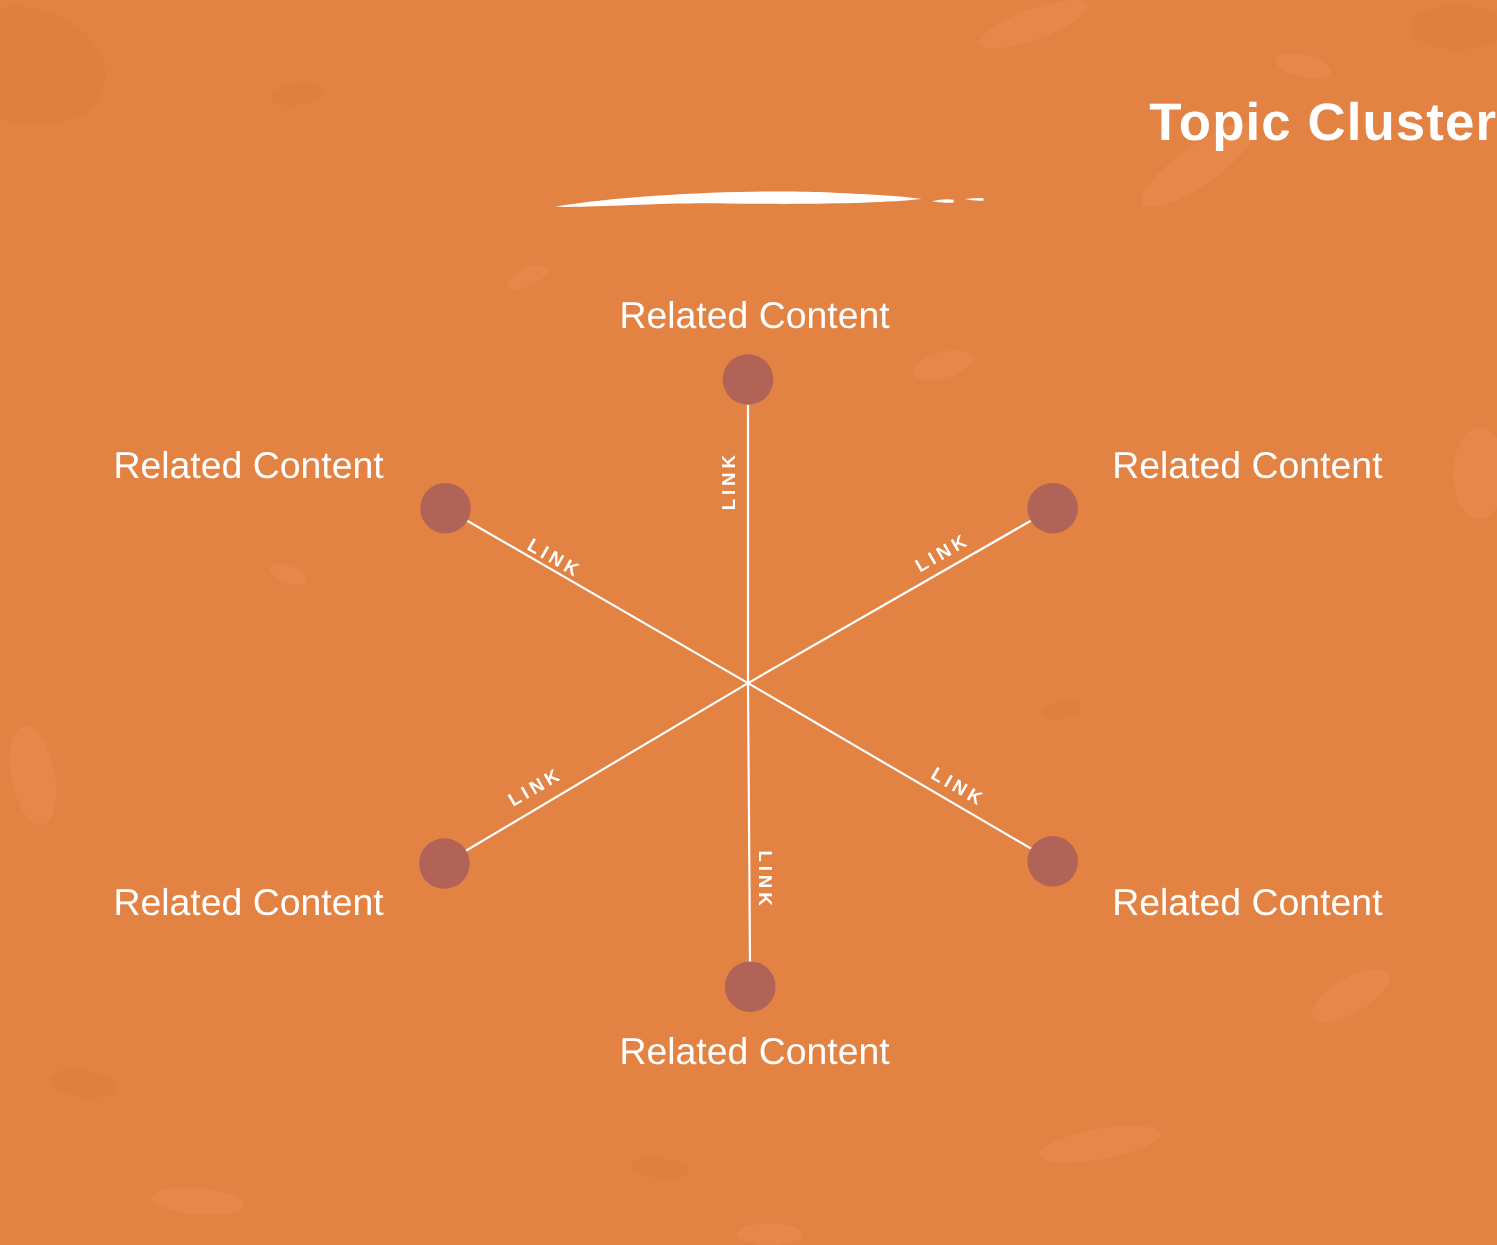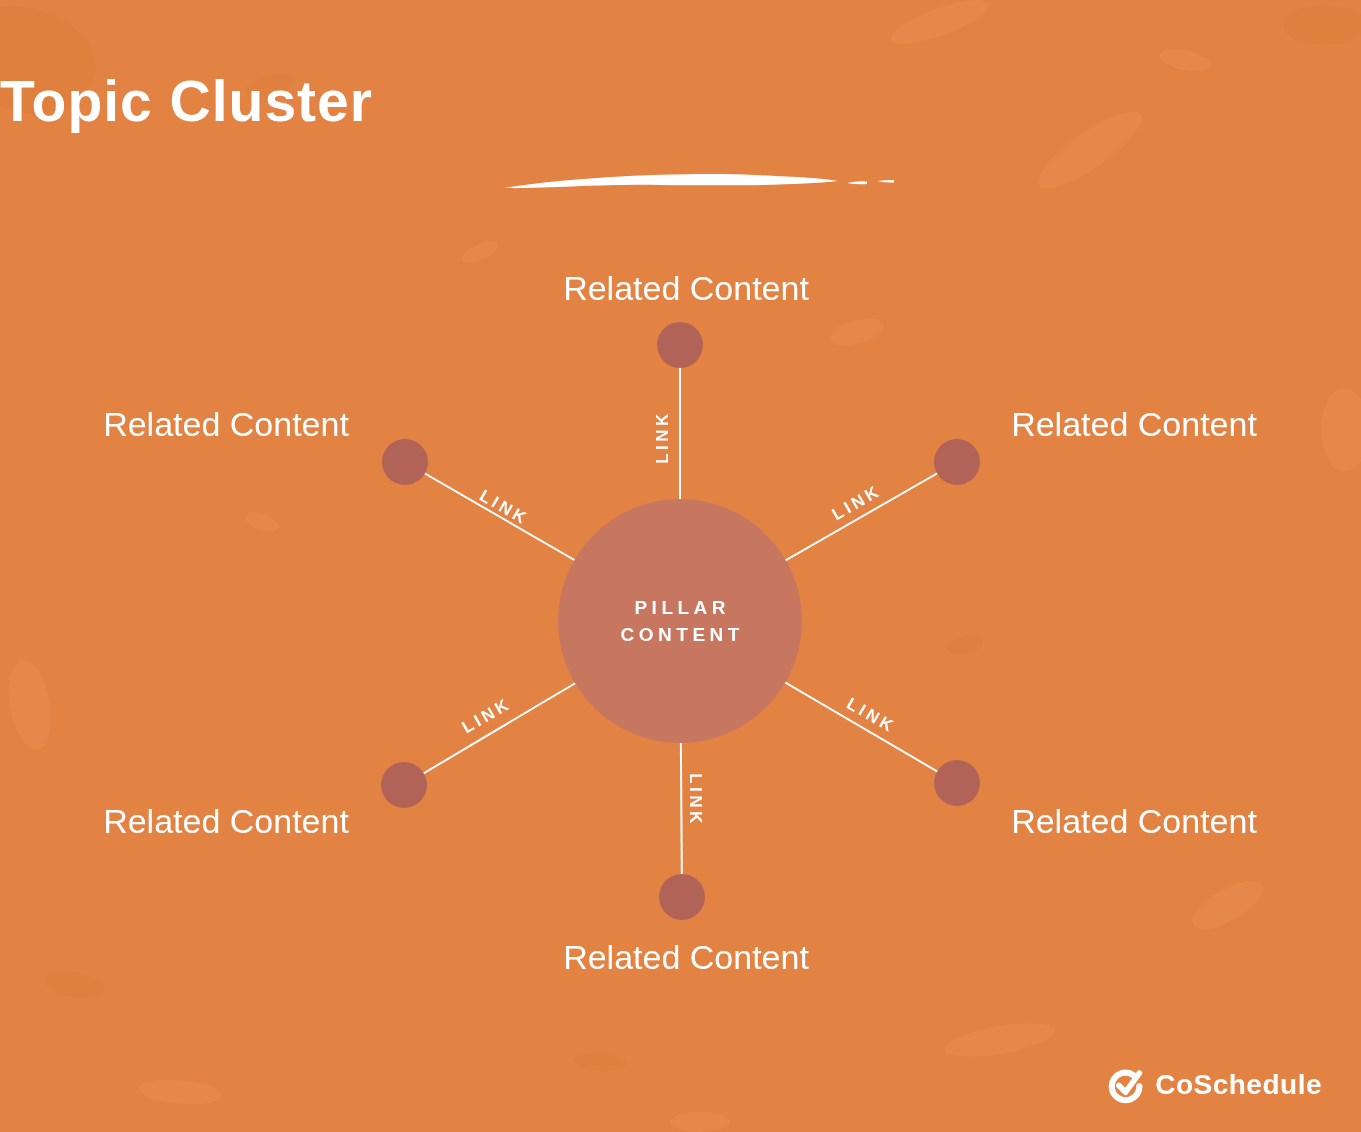--- a/index.html
+++ b/index.html
@@ -7,23 +7,23 @@
     position:relative;
     width:1361px; height:1132px;
     background:#E28243;
     overflow:hidden;
     font-family:"Liberation Sans", sans-serif;
   }
   .texture { position:absolute; left:0; top:0; z-index:0; }
   .lines   { position:absolute; left:0; top:0; z-index:1; }
 
   .title {
-    position:absolute; top:68px; left:0; width:100%;
-    text-align:left;
-    color:#FFFFFF; font-size:57px; font-weight:700; letter-spacing:1px;
+    position:absolute; top:84px; left:0; width:100%;
+    text-align:right;
+    color:#FFFFFF; font-size:48px; font-weight:700; letter-spacing:1px;
     z-index:3; margin:0;
   }
   .underline { position:absolute; left:495px; top:168px; z-index:3; }
 
   .pillar {
     position:absolute; left:680px; top:621px;
     width:244px; height:244px; border-radius:50%;
     background:#C77660;
     transform:translate(-50%,-50%);
     display:flex; align-items:center; justify-content:center;
@@ -126,26 +126,20 @@
 
   <h1 class="title">Topic Cluster</h1>
   <svg class="underline" width="420" height="34" viewBox="0 0 420 34" aria-hidden="true">
     <g fill="#FFFFFF">
       <path d="M9,20 C80,8 200,4 260,7 C300,9 325,10 343,13 C305,17 245,18 165,17 C105,16 45,21 9,20 Z"></path>
       <path d="M352,15 q10,-2.5 20,-1.5 l0,2.5 q-10,1 -20,-1 Z"></path>
       <path d="M382,13 q8,-1 17,-1 l0,2.5 q-9,0.5 -17,-1.5 Z"></path>
     </g>
   </svg>
 
-  <div class="pillar">
-    <div class="pillar-label">
-      <div>PILLAR</div>
-      <div>CONTENT</div>
-    </div>
-  </div>
 
   <div class="node node-top"></div>
   <div class="node node-upper-right"></div>
   <div class="node node-lower-right"></div>
   <div class="node node-bottom"></div>
   <div class="node node-lower-left"></div>
   <div class="node node-upper-left"></div>
 
   <div class="related-label rel-top">Related Content</div>
   <div class="related-label rel-upper-right">Related Content</div>
@@ -154,21 +148,14 @@
   <div class="related-label rel-lower-left">Related Content</div>
   <div class="related-label rel-upper-left">Related Content</div>
 
   <div class="link-label link-top">LINK</div>
   <div class="link-label link-upper-right">LINK</div>
   <div class="link-label link-lower-right">LINK</div>
   <div class="link-label link-bottom">LINK</div>
   <div class="link-label link-lower-left">LINK</div>
   <div class="link-label link-upper-left">LINK</div>
 
-  <div class="logo">
-    <svg width="38" height="38" viewBox="0 0 40 40" aria-hidden="true">
-      <circle cx="18.5" cy="21.5" r="14.5" fill="none" stroke="#FFFFFF" stroke-width="6.5" pathLength="100" stroke-dasharray="85 15" stroke-linecap="round"></circle>
-      <path d="M11.5,20.5 L18.5,27.5 L33,7.5" fill="none" stroke="#FFFFFF" stroke-width="6" stroke-linecap="round" stroke-linejoin="round"></path>
-    </svg>
-    <span class="logo-text">CoSchedule</span>
-  </div>
 
 </div>
 
 </body></html>

